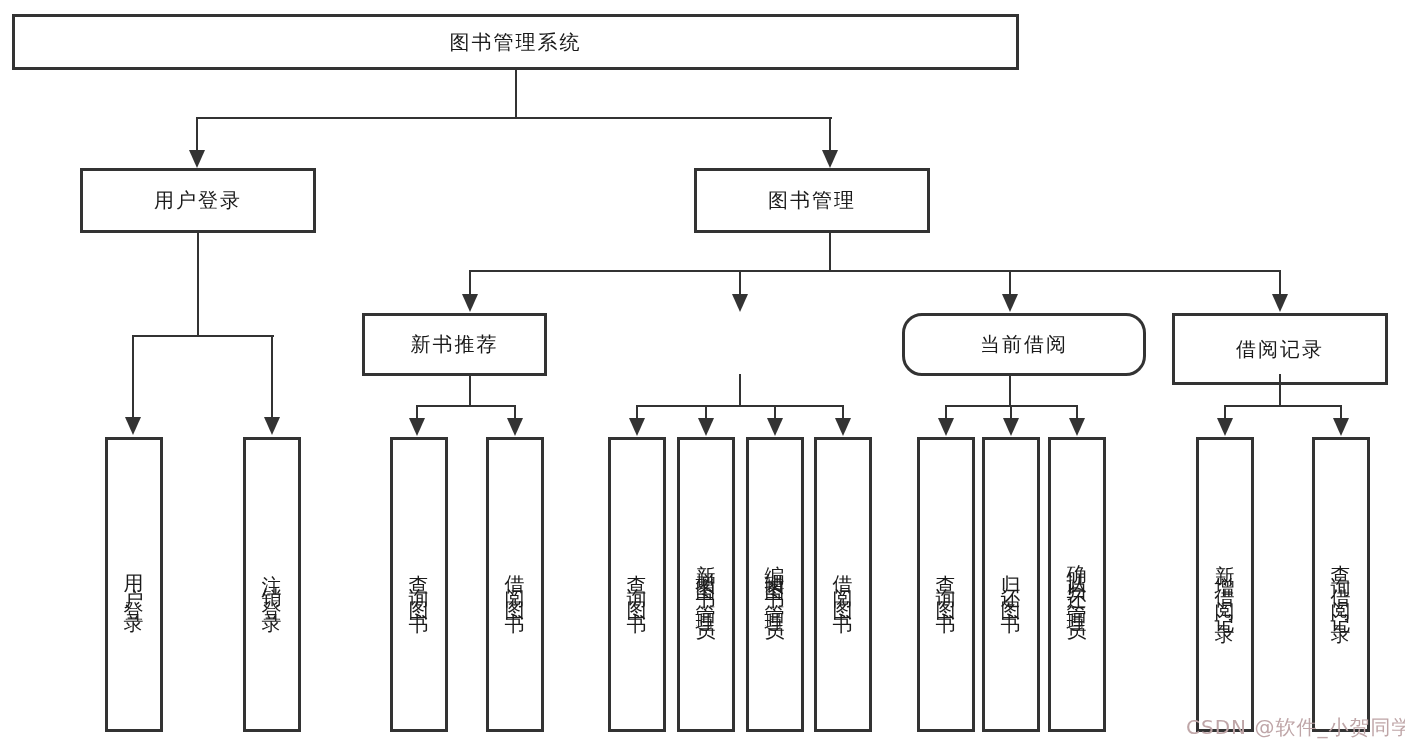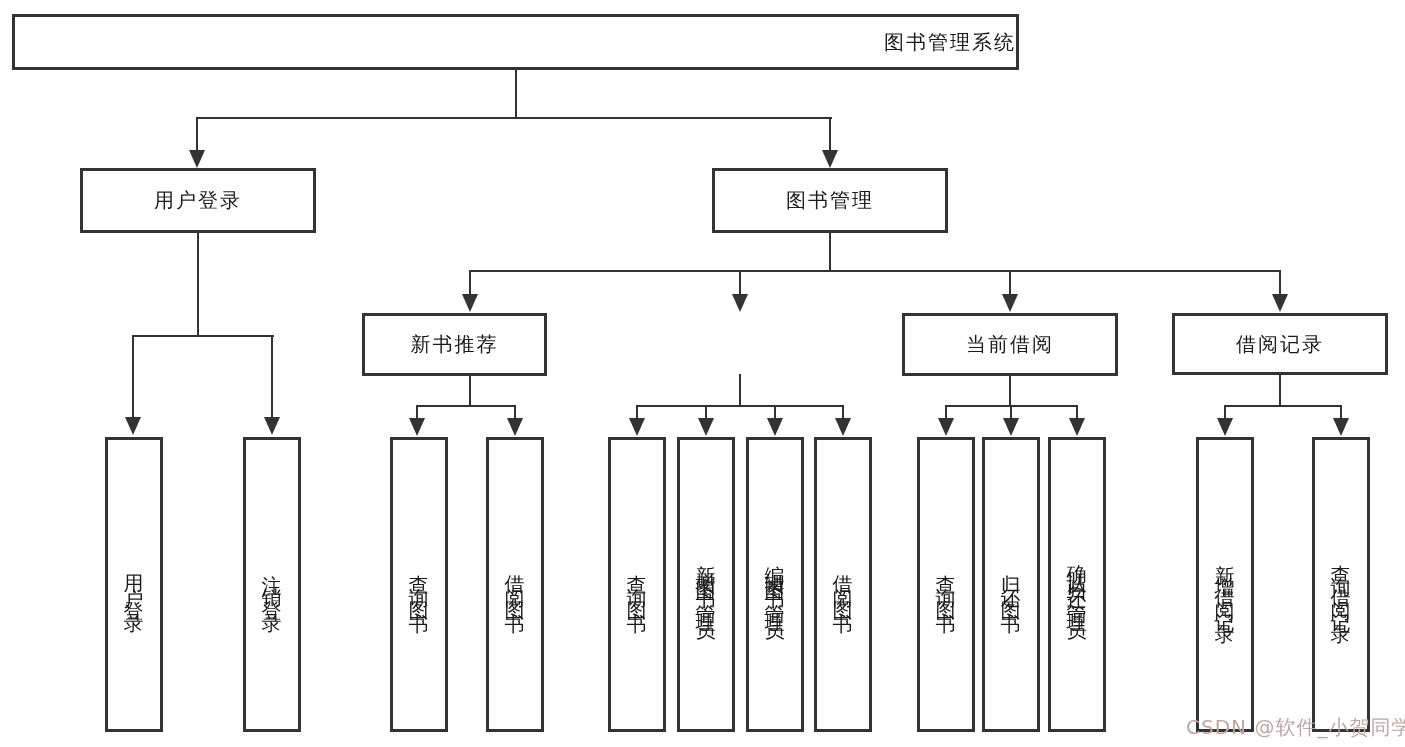--- a/index.html
+++ b/index.html
@@ -54,35 +54,35 @@
     letter-spacing: 1px;
     white-space: nowrap;
     z-index: 5;
   }
 </style>
 </head>
 <body>
 
 <div class="stage">
 
-  <div class="box" style="left:12px; top:14px; width:1007px; height:56px;justify-content:flex-end;">
+  <div class="box" style="left:12px; top:14px; width:1007px; height:56px;">
     <span class="hlabel">图书管理系统</span>
   </div>
 
   <div class="vline" style="left:515px; top:68px; height:51px;"></div>
   <div class="hline" style="left:196px; top:117px; width:636px;"></div>
   <div class="vline" style="left:196px; top:117px; height:36px;"></div>
   <div class="arrow" style="left:189px; top:150px;"></div>
   <div class="vline" style="left:829px; top:117px; height:36px;"></div>
   <div class="arrow" style="left:822px; top:150px;"></div>
 
   <div class="box" style="left:80px; top:168px; width:236px; height:65px;">
     <span class="hlabel">用户登录</span>
   </div>
-  <div class="box" style="left:712px; top:168px; width:236px; height:65px;">
+  <div class="box" style="left:694px; top:168px; width:236px; height:65px;">
     <span class="hlabel">图书管理</span>
   </div>
 
   <div class="vline" style="left:197px; top:231px; height:106px;"></div>
   <div class="hline" style="left:132px; top:335px; width:142px;"></div>
   <div class="vline" style="left:132px; top:335px; height:83px;"></div>
   <div class="arrow" style="left:125px; top:417px;"></div>
   <div class="vline" style="left:271px; top:335px; height:83px;"></div>
   <div class="arrow" style="left:264px; top:417px;"></div>
 
@@ -93,24 +93,24 @@
   <div class="vline" style="left:739px; top:270px; height:26px;"></div>
   <div class="arrow" style="left:732px; top:294px;"></div>
   <div class="vline" style="left:1009px; top:270px; height:26px;"></div>
   <div class="arrow" style="left:1002px; top:294px;"></div>
   <div class="vline" style="left:1279px; top:270px; height:26px;"></div>
   <div class="arrow" style="left:1272px; top:294px;"></div>
 
   <div class="box" style="left:362px; top:313px; width:185px; height:63px;">
     <span class="hlabel">新书推荐</span>
   </div>
-  <div class="box" style="left:902px; top:313px; width:216px; height:63px;">
+  <div class="box" style="left:902px; top:313px; width:244px; height:63px;border-radius:20px;">
     <span class="hlabel">当前借阅</span>
   </div>
-  <div class="box" style="left:1172px; top:313px; width:216px; height:62px;">
+  <div class="box" style="left:1172px; top:313px; width:216px; height:72px;">
     <span class="hlabel">借阅记录</span>
   </div>
 
   <div class="vline" style="left:469px; top:374px; height:33px;"></div>
   <div class="hline" style="left:416px; top:405px; width:100px;"></div>
   <div class="vline" style="left:416px; top:405px; height:15px;"></div>
   <div class="arrow" style="left:409px; top:418px;"></div>
   <div class="vline" style="left:514px; top:405px; height:15px;"></div>
   <div class="arrow" style="left:507px; top:418px;"></div>
 

